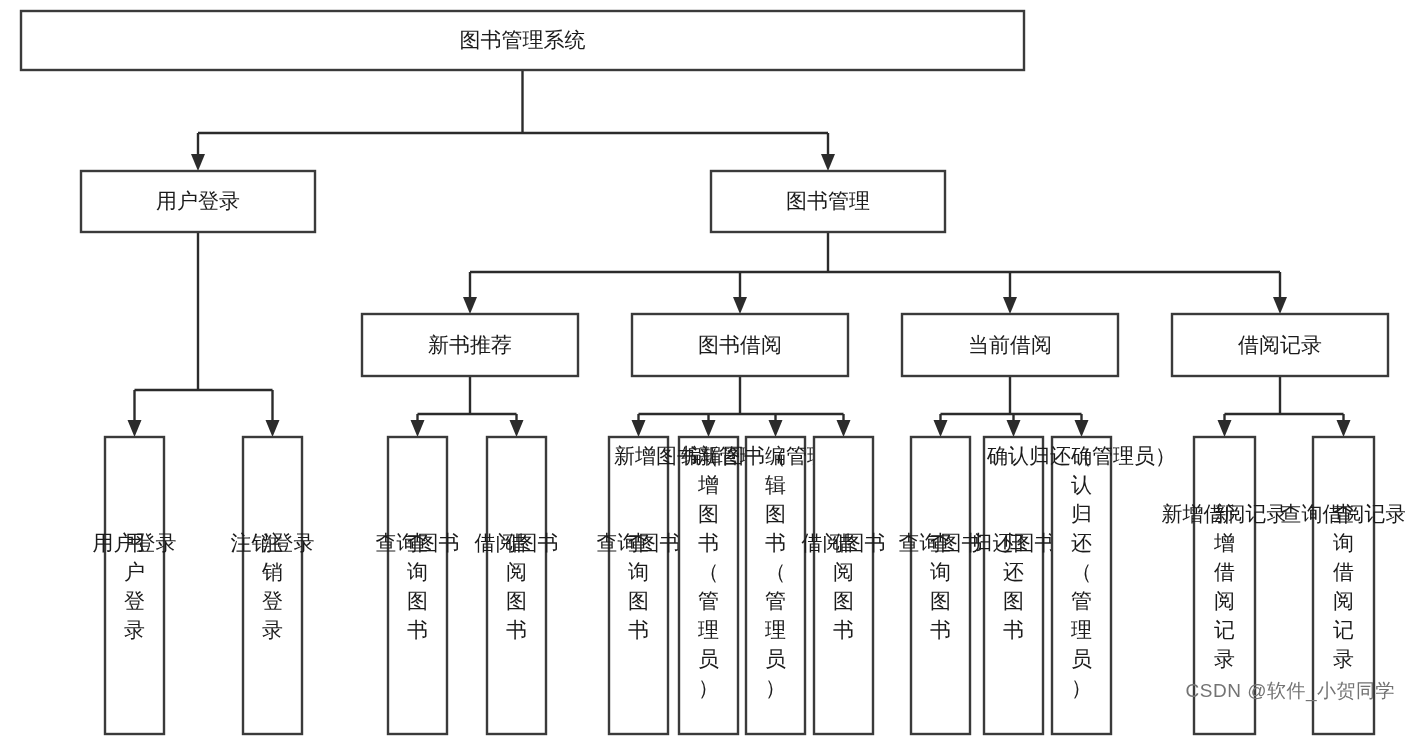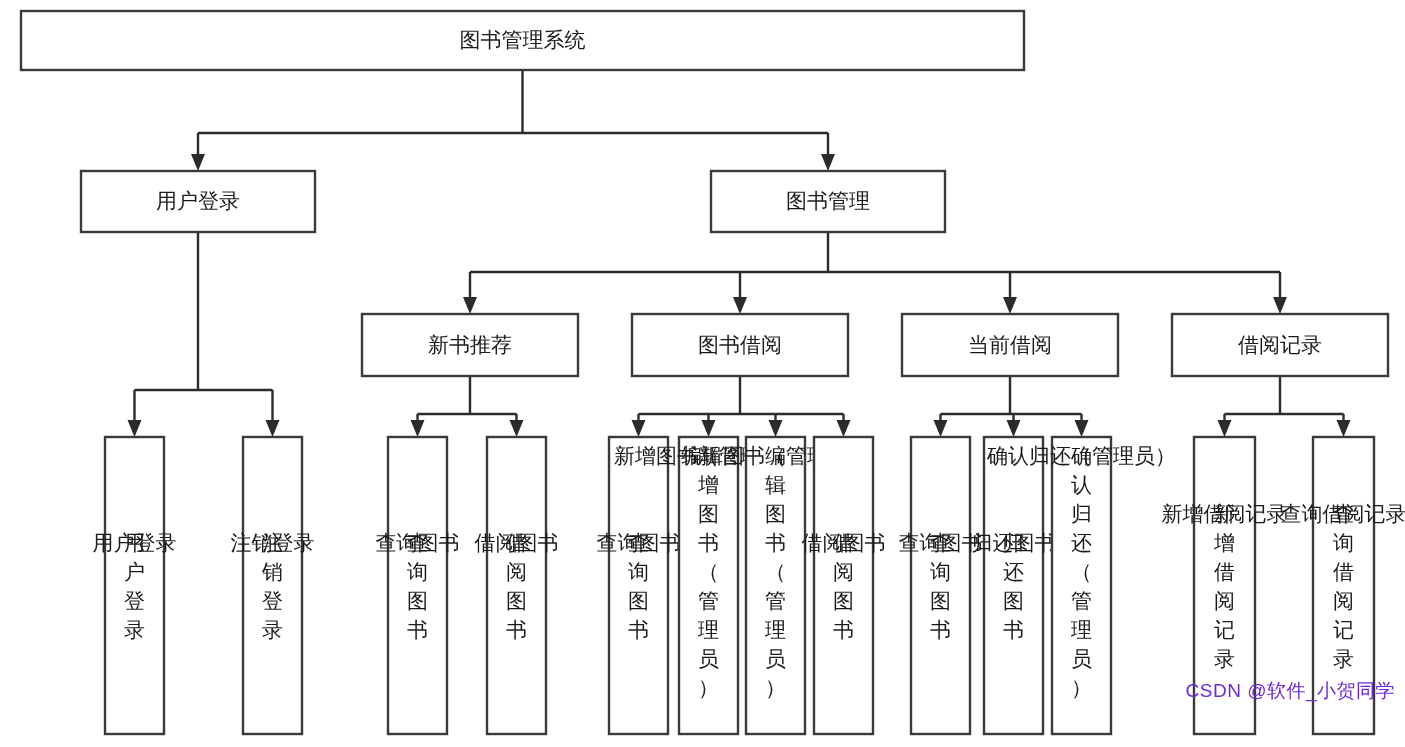--- a/index.html
+++ b/index.html
@@ -51,21 +51,21 @@
     stroke-linecap: butt;
   }
   .arrow-head {
     fill: #2b2b2b;
     stroke: none;
   }
   .watermark {
     position: absolute;
     right: 10px;
     bottom: 6px;
-    color: #6d28d9;
+    color: #737373;
     font-size: 19px;
     font-family: "Liberation Sans", "DejaVu Sans", sans-serif;
     letter-spacing: 0.5px;
     white-space: nowrap;
     pointer-events: none;
   }
 </style>
 </head>
 <body>
 

